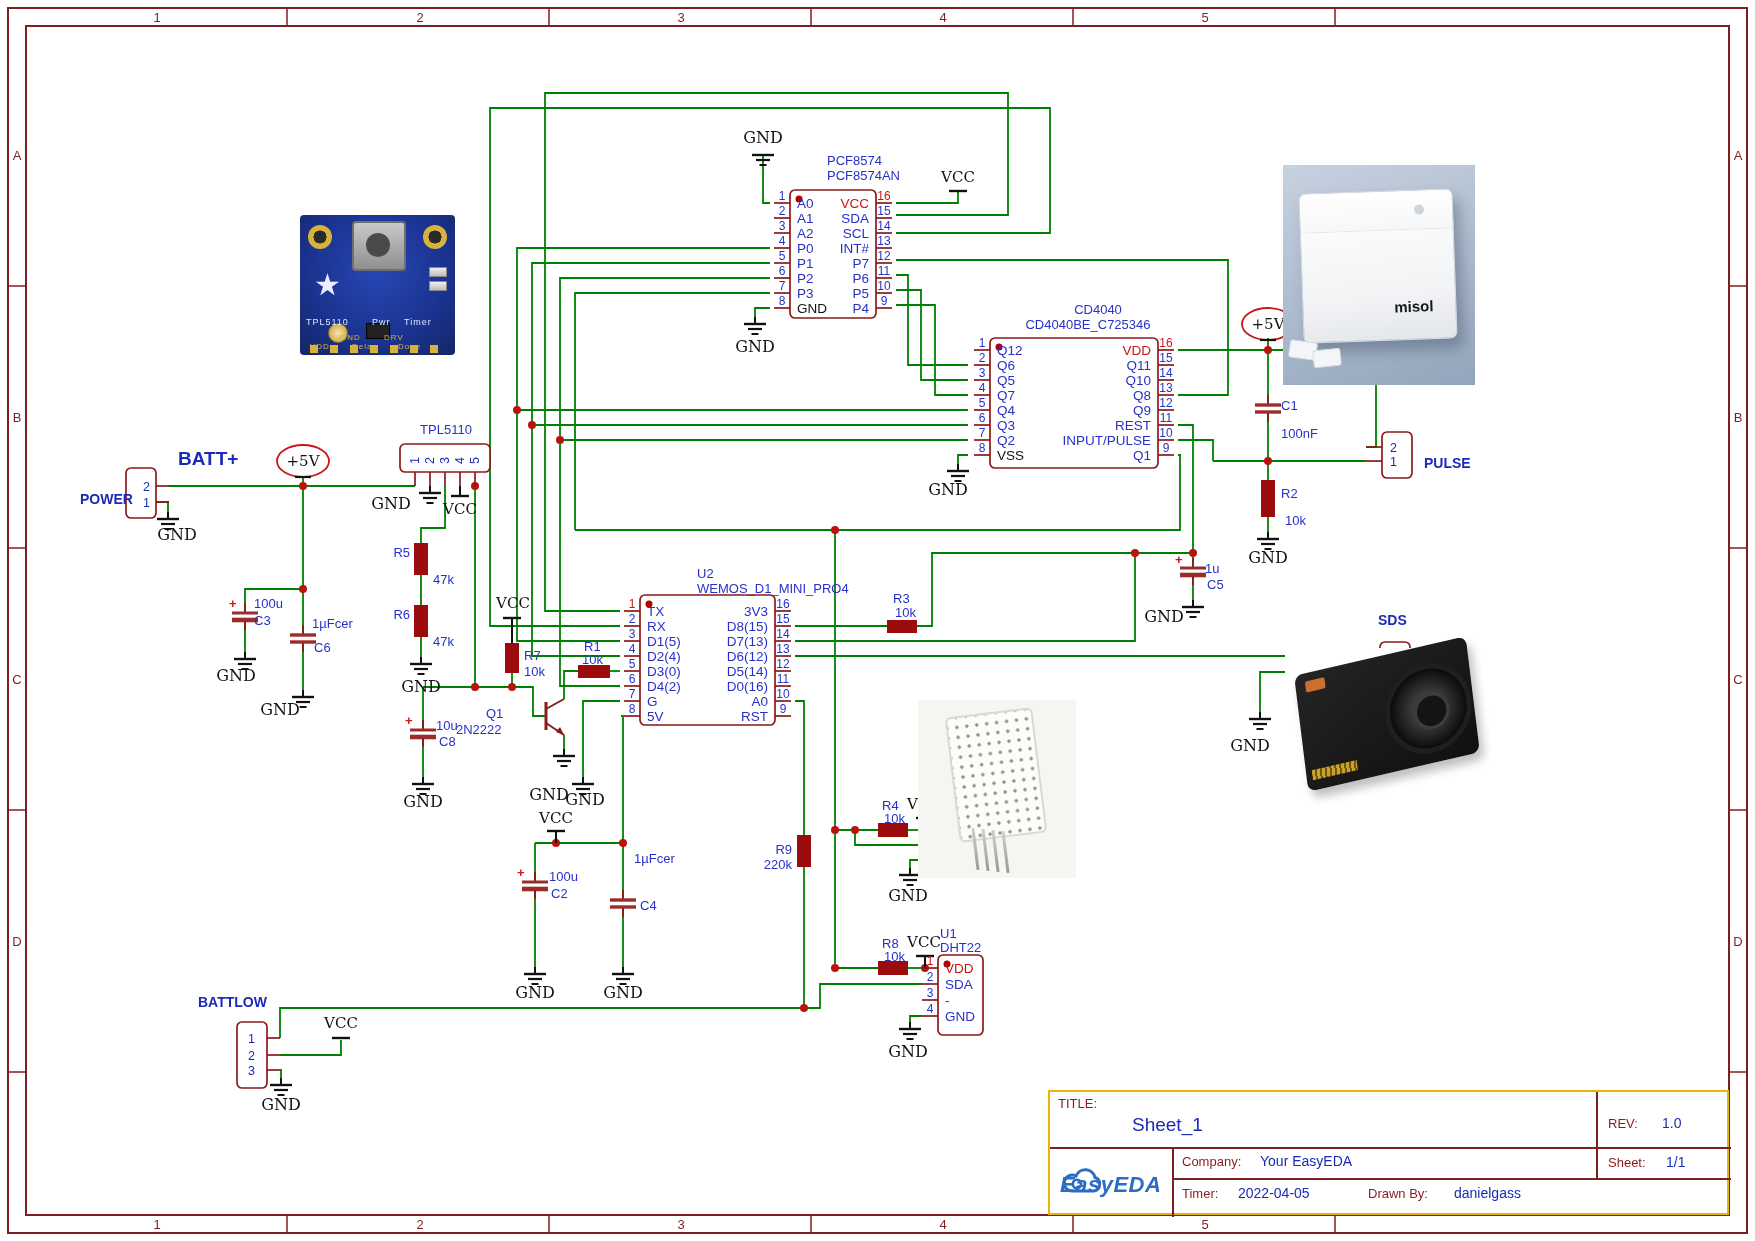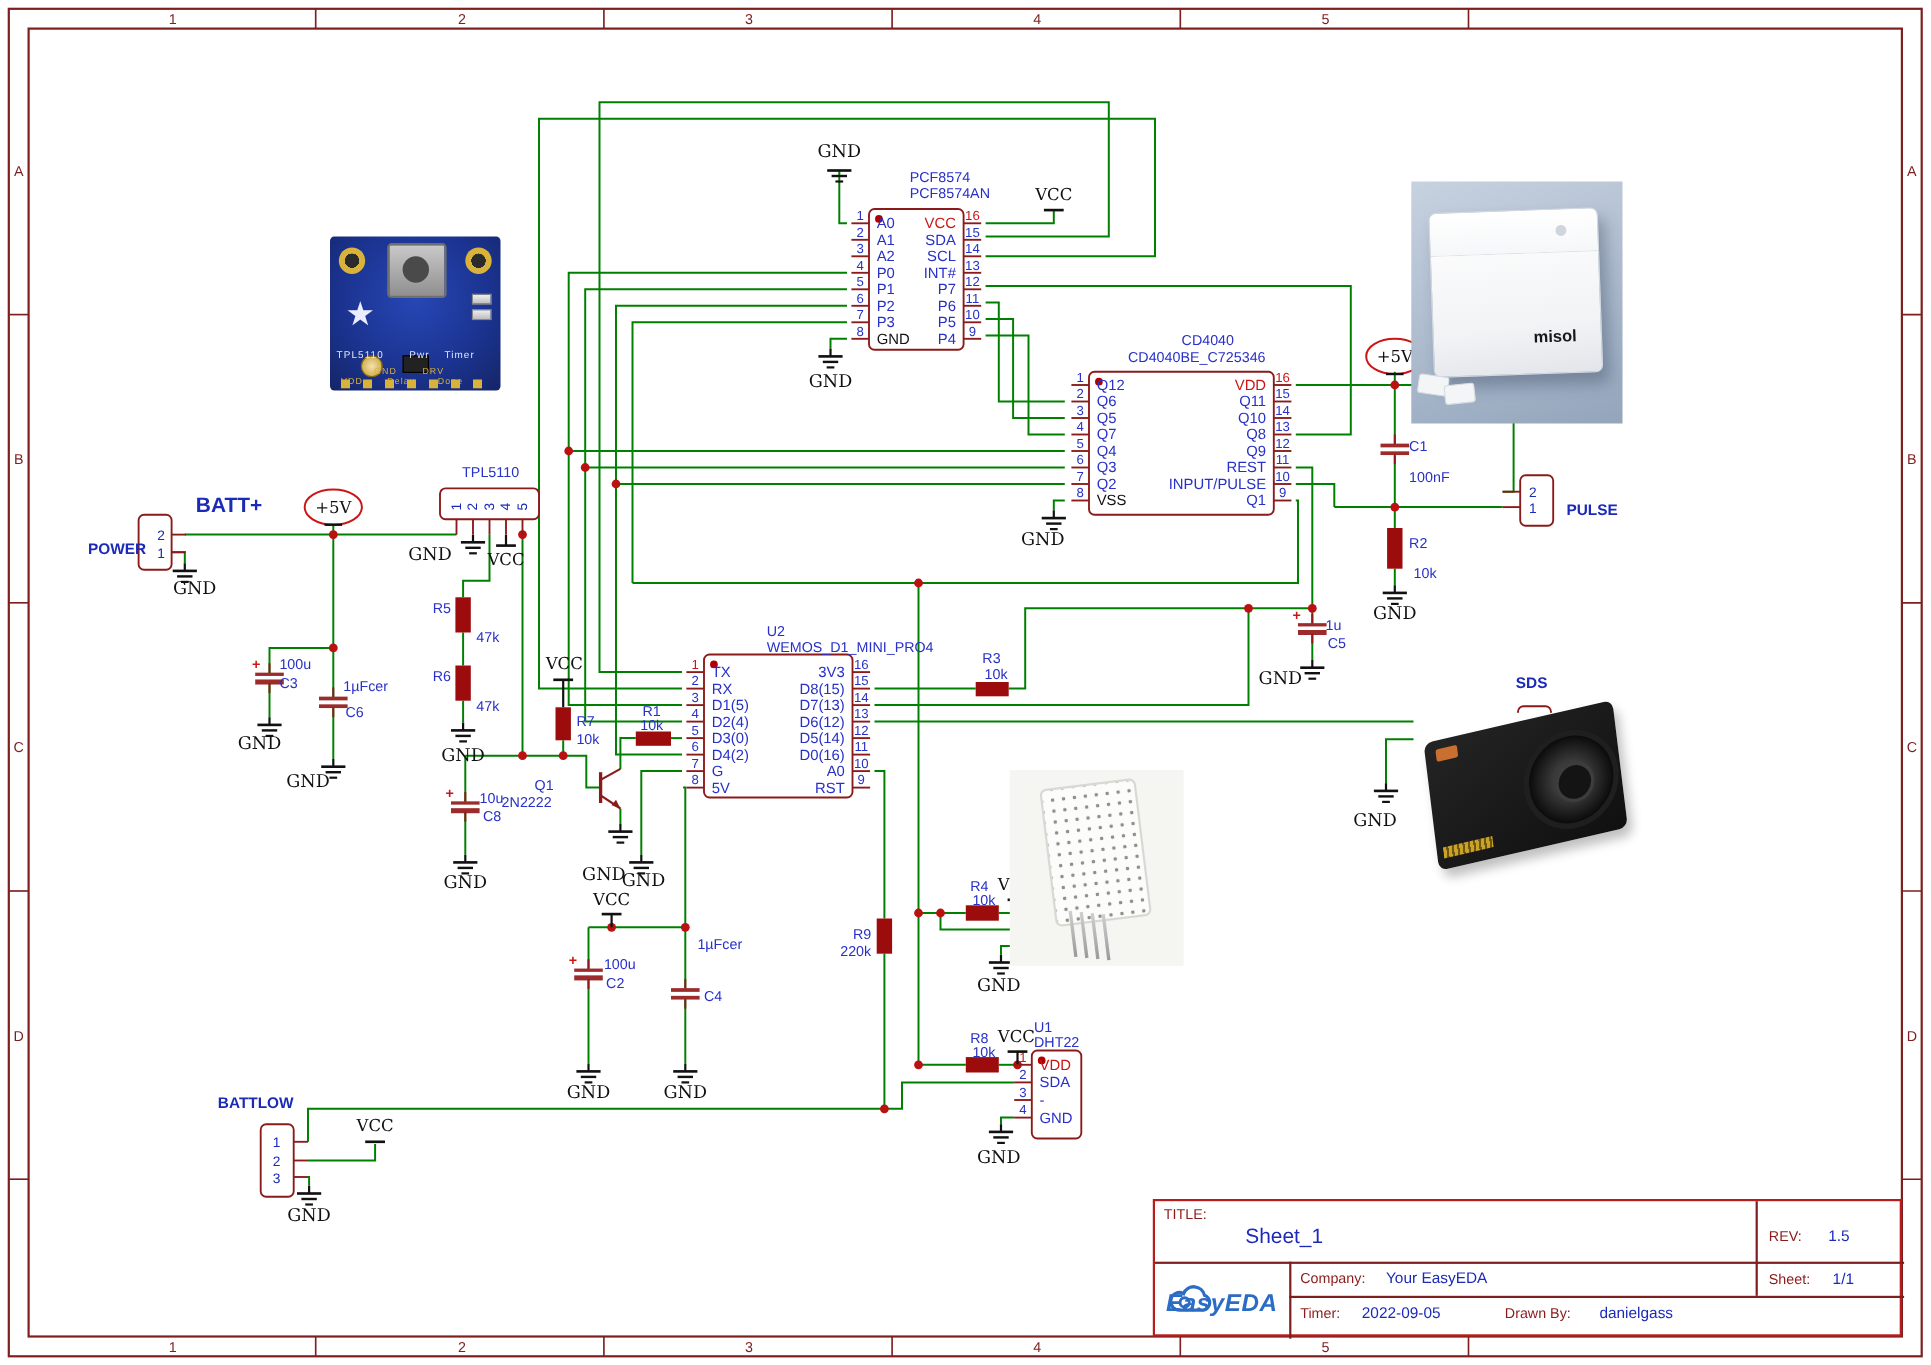--- a/index.html
+++ b/index.html
@@ -752,35 +752,35 @@
   <div class="photo sds" style="left:1285px;top:648px;width:207px;height:145px">
     <div class="board">
       <div class="fan">
           <div class="hub"></div>
         </div>
       <div class="goldedge"></div>
       <div class="orange"></div>
     </div>
   </div>
 
-  <div class="tb" style="left:1048px;top:1090px;width:681px;height:125px;border:2px solid #b91c1c;box-sizing:border-box;">
+  <div class="tb" style="left:1048px;top:1090px;width:681px;height:125px;border:2px solid #eab308;box-sizing:border-box;">
     <div class="cellline" style="left:0;top:55px;width:681px;height:2px"></div>
     <div class="cellline" style="left:122px;top:86px;width:559px;height:1.6px"></div>
     <div class="cellline" style="left:122px;top:55px;width:1.6px;height:70px"></div>
     <div class="cellline" style="left:546px;top:0;width:1.6px;height:86px"></div>
     <span class="lab" style="left:8px;top:4px">TITLE:</span>
     <span class="val" style="left:82px;top:22px;font-size:19px">Sheet_1</span>
     <span class="lab" style="left:558px;top:24px">REV:</span>
-    <span class="val" style="left:612px;top:23px">1.5</span>
+    <span class="val" style="left:612px;top:23px">1.0</span>
     <span class="lab" style="left:132px;top:62px">Company:</span>
     <span class="val" style="left:210px;top:61px">Your EasyEDA</span>
     <span class="lab" style="left:558px;top:63px">Sheet:</span>
     <span class="val" style="left:616px;top:62px">1/1</span>
     <span class="lab" style="left:132px;top:94px">Timer:</span>
-    <span class="val" style="left:188px;top:93px">2022-09-05</span>
+    <span class="val" style="left:188px;top:93px">2022-04-05</span>
     <span class="lab" style="left:318px;top:94px">Drawn By:</span>
     <span class="val" style="left:404px;top:93px">danielgass</span>
     <div class="logo" style="left:10px;top:72px">
       <svg width="46" height="34" viewBox="0 0 46 34">
         <path d="M13 27a8 8 0 1 1 3-15 10 10 0 0 1 19 1.5A7 7 0 0 1 34 27z" fill="#fff" stroke="#2b6cc4" stroke-width="3"></path>
         <circle cx="17" cy="20" r="4.2" fill="none" stroke="#2b6cc4" stroke-width="2.6"></circle>
       </svg>
       <span class="word">EasyEDA</span>
     </div>
   </div>

